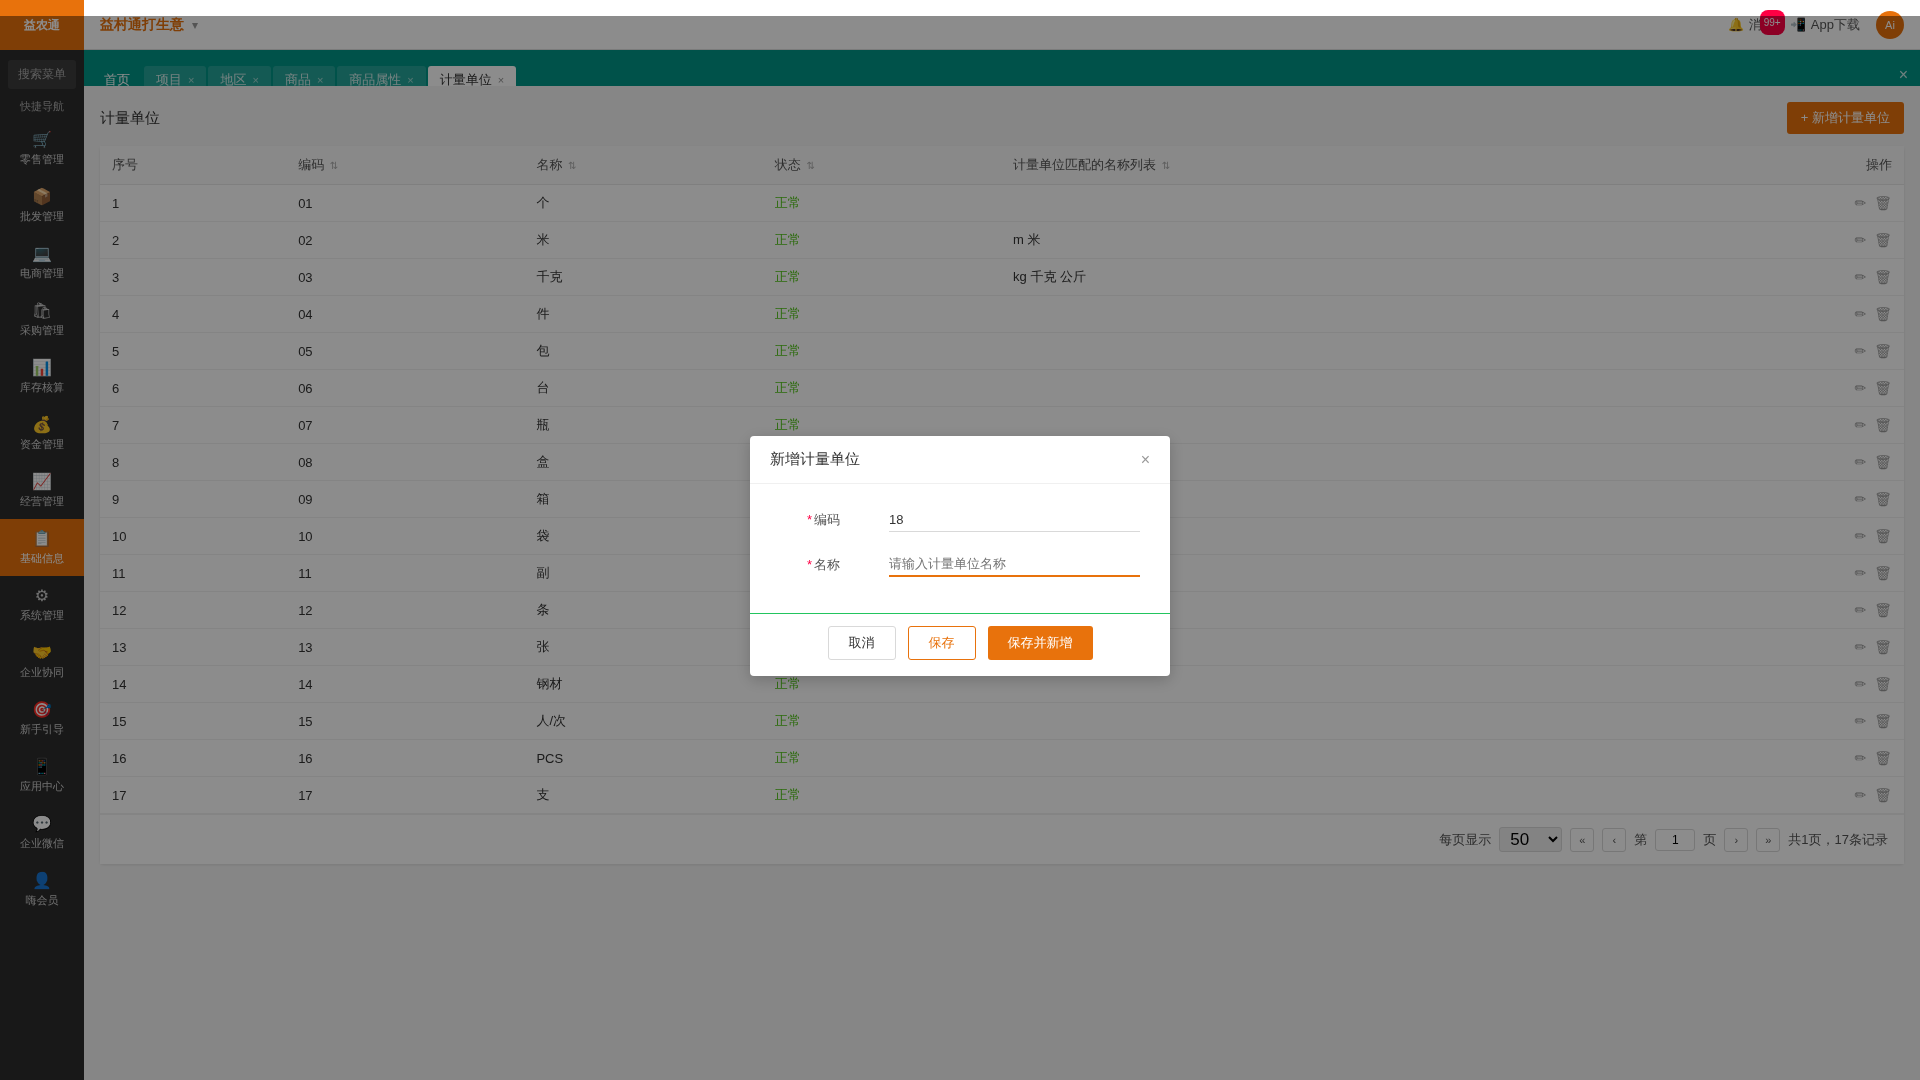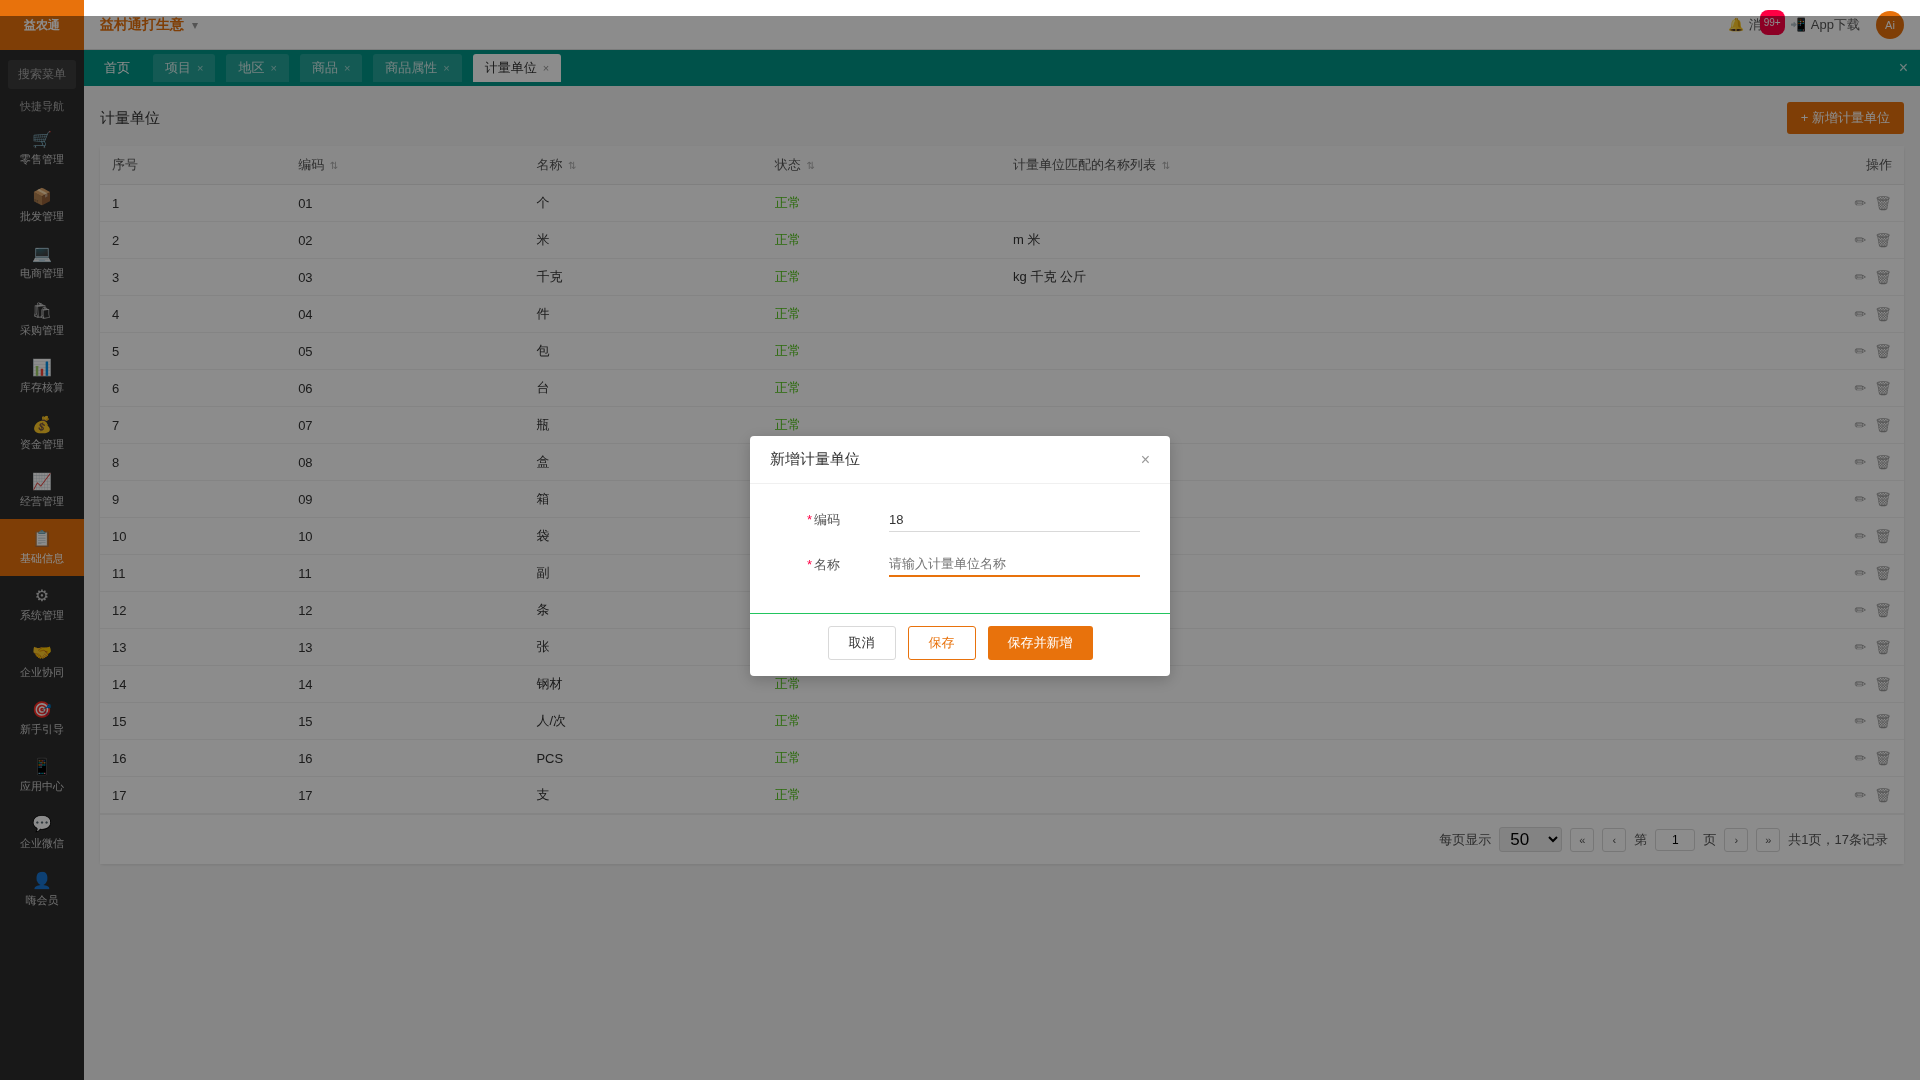--- a/index.html
+++ b/index.html
@@ -23,21 +23,21 @@
     .topbar-left { display: flex; align-items: center; gap: 8px; }
     .topbar-brand { color: #e8720c; font-weight: bold; font-size: 14px; }
     .topbar-arrow { color: #999; font-size: 12px; }
     .topbar-right { display: flex; align-items: center; gap: 16px; }
     .topbar-msg { position: relative; cursor: pointer; color: #555; font-size: 13px; display: flex; align-items: center; gap: 4px; }
     .topbar-badge { background: #f04; color: white; font-size: 10px; border-radius: 8px; padding: 7px 4px; position: absolute; top: -6px; right: -10px; }
     .topbar-app { color: #555; font-size: 13px; cursor: pointer; display: flex; align-items: center; gap: 4px; }
     .topbar-avatar { width: 28px; height: 28px; background: #e8720c; border-radius: 50%; display: flex; align-items: center; justify-content: center; color: white; font-size: 11px; cursor: pointer; }
 
     
-    .tabsbar { height: 36px; background: #009688; display: flex; padding: 4px 8px; gap: 11px; }
+    .tabsbar { height: 36px; background: #009688; display: flex; padding: 16px 8px; gap: 2px; }
     .tab { height: 28px; padding: 0 12px; border-radius: 3px 3px 0 0; display: flex; align-items: center; gap: 6px; font-size: 13px; cursor: pointer; color: rgba(255,255,255,0.8); background: rgba(255,255,255,0.15); }
     .tab.active { background: white; color: #333; }
     .tab .close { font-size: 11px; color: inherit; opacity: 0.7; }
     .tab.active .close { color: #666; }
     .tab-home { background: transparent; color: white; }
 
     
     .content { flex: 1; overflow: auto; padding: 16px; background: #f5f5f5; position: relative; }
 
     

